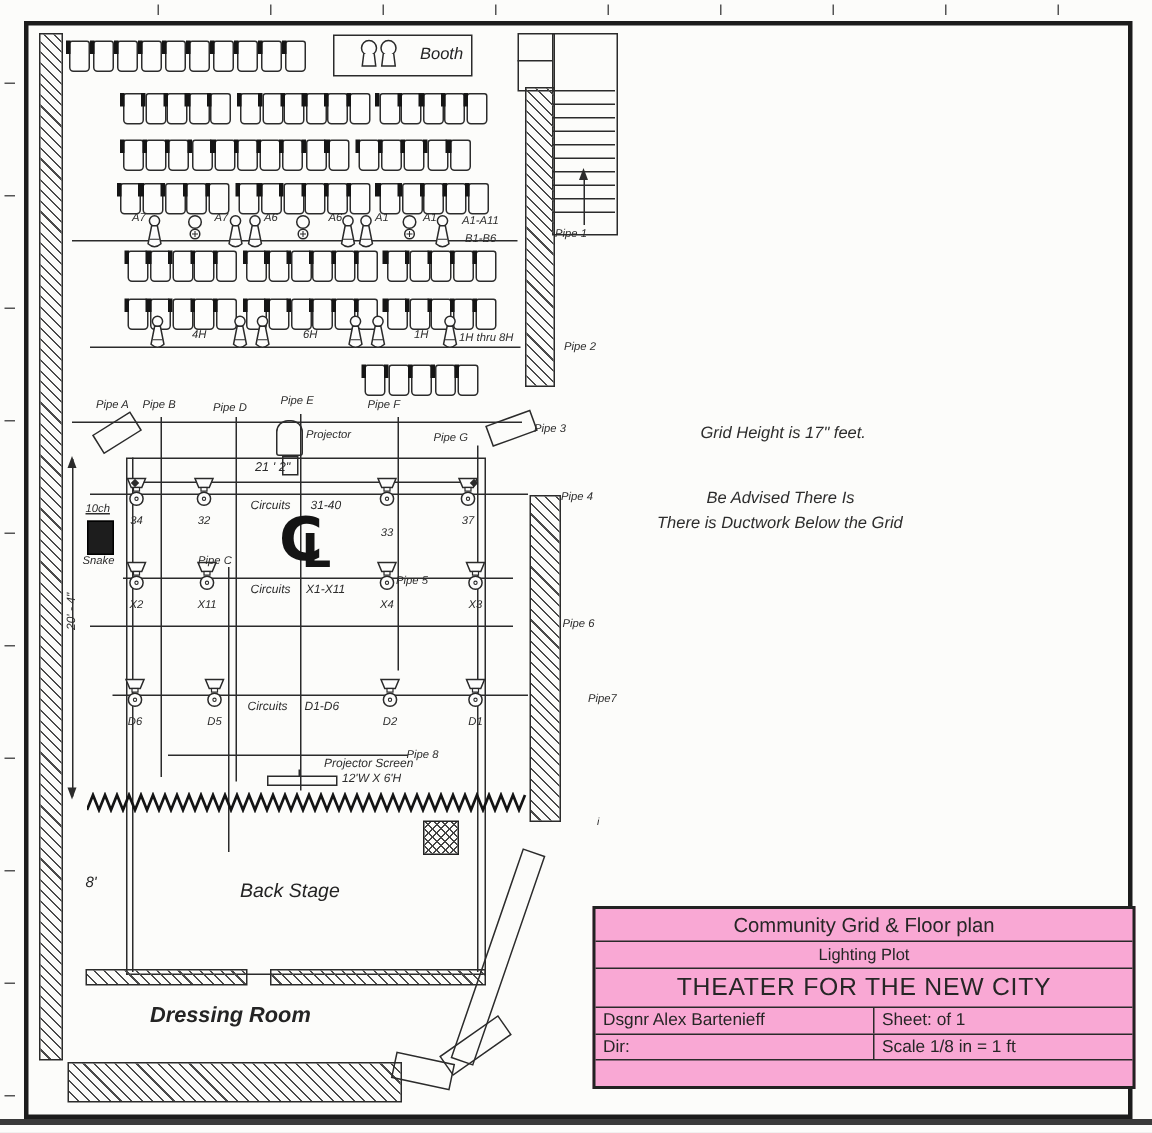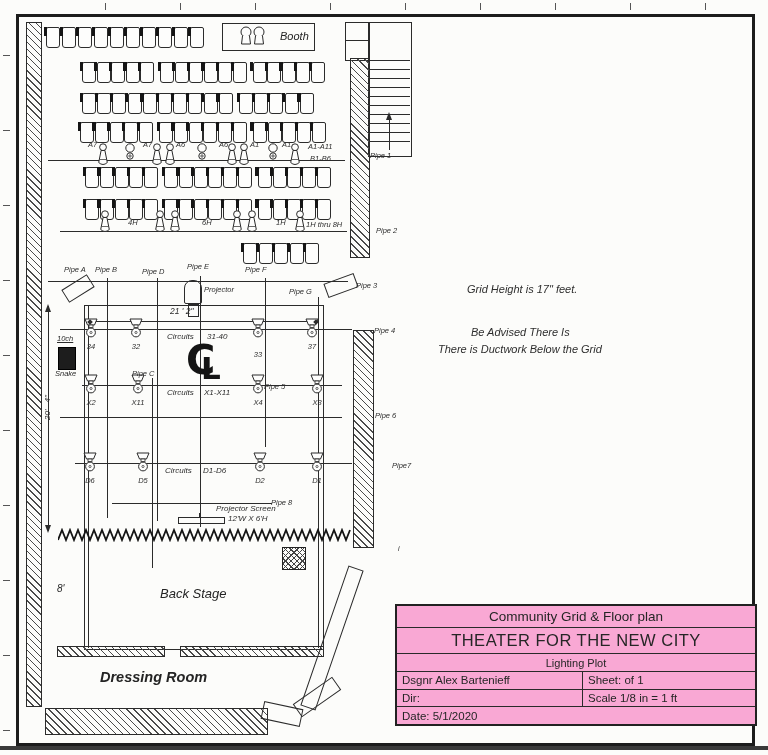--- a/index.html
+++ b/index.html
@@ -443,27 +443,26 @@
 
   <span class="cl" id="cl-c">C</span>
   <span class="cl" id="cl-l">L</span>
 
   <div class="note" style="left:467px;top:283px;">Grid Height is 17" feet.</div>
   <div class="note" style="left:471px;top:326px;">Be Advised There Is</div>
   <div class="note" style="left:438px;top:343px;">There is Ductwork Below the Grid</div>
 
   <div id="tblock">
     <div class="tr" id="tb-r1">Community Grid &amp; Floor plan</div>
+    <div class="tr" id="tb-r3">Lighting Plot</div>
     <div class="tr" id="tb-r2">THEATER FOR THE NEW CITY</div>
-    <div class="tr" id="tb-r3">Lighting Plot</div>
     <div class="tb-split">
       <div class="tb-c tb-c1">Dsgnr Alex Bartenieff</div>
       <div class="tb-c tb-c2">Sheet:  of  1</div>
     </div>
     <div class="tb-split">
       <div class="tb-c tb-c1">Dir:</div>
       <div class="tb-c tb-c2">Scale 1/8 in = 1 ft</div>
     </div>
     <div class="tb-split">
-      <div class="tb-c tb-c2">Date: 5/1/2020</div>
     </div>
   </div>
 </div>
 
 </body></html>

